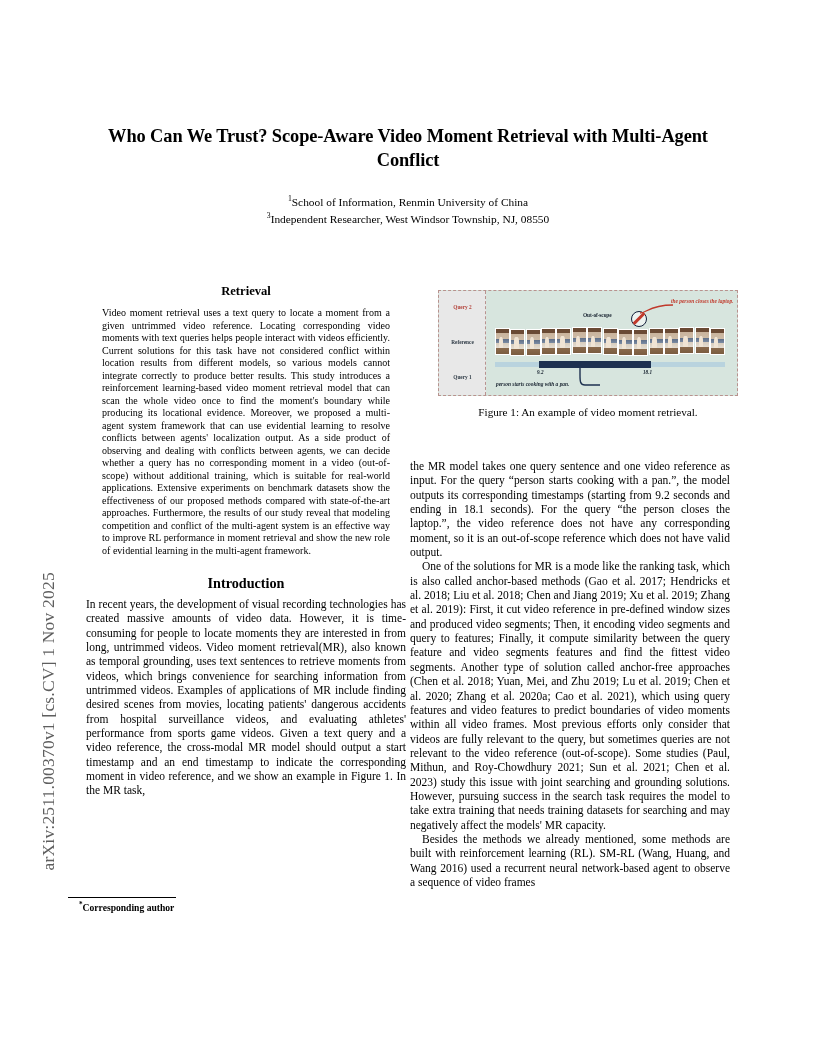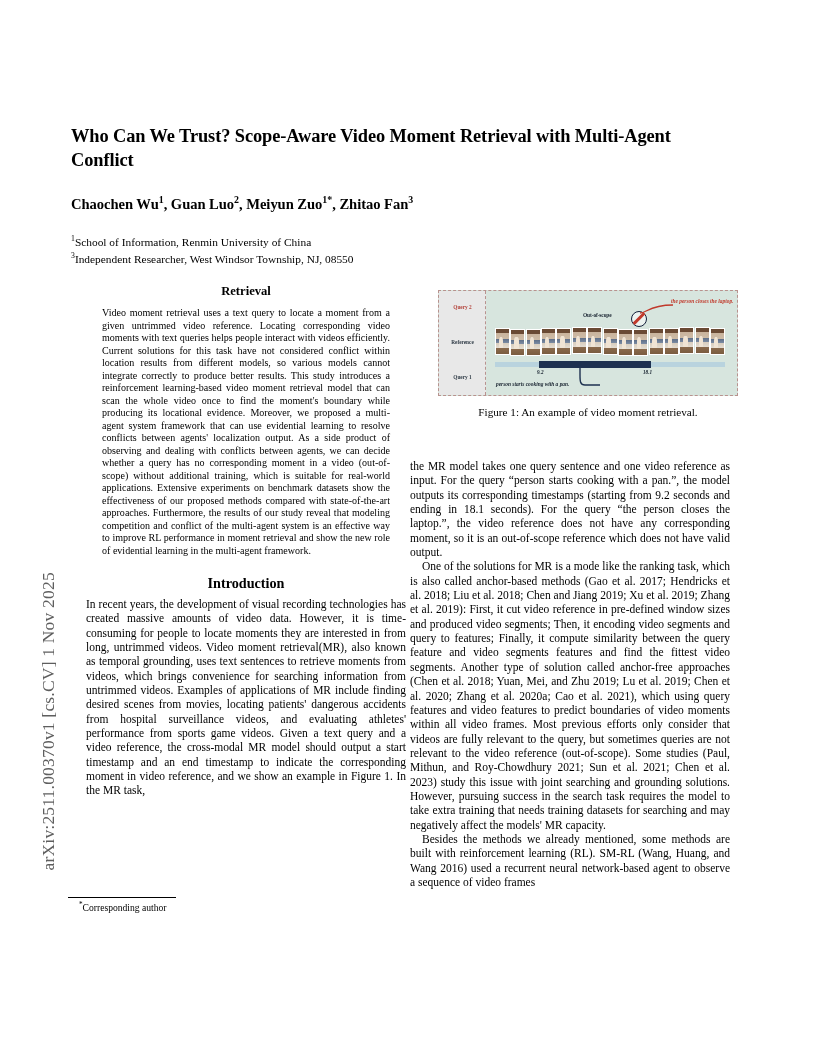--- a/index.html
+++ b/index.html
@@ -43,24 +43,24 @@
   #page {
     position: absolute;
     left: 0;
     top: 0;
     width: 816px;
     height: 1056px;
   }
 
   #title-block {
     position: absolute;
-    left: 71px;
+    left: 88px;
     top: 124px;
     width: 640px;
-    text-align: left;
+    text-align: center;
   }
   #paper-title {
     font-size: 18.4px;
     font-weight: bold;
     line-height: 1.33;
     margin: 0;
     letter-spacing: -0.1px;
   }
   #author-line {
     margin-top: 21px;
@@ -135,20 +135,21 @@
     border-top: 0.8px solid #000;
     margin-bottom: 3px;
   }
   #footnote .fn-line {
     font-size: 9.6px;
     line-height: 1.29;
     margin: 0;
   }
   #footnote .fn-star {
     text-indent: 11px;
+    font-weight: bold;
   }
   #footnote sup { font-size: 0.75em; vertical-align: super; }
 
   
   #figure-block {
     position: absolute;
     left: 438px;
     top: 290px;
     width: 339px;
   }
@@ -330,26 +331,20 @@
 
 <div id="arxiv-stamp">
   <div class="stamp-text">arXiv:2511.00370v1  [cs.CV]  1 Nov 2025</div>
 </div>
 
 <div id="page">
 
   <div id="title-block">
     <h1 id="paper-title">Who Can We Trust? Scope-Aware Video Moment Retrieval with Multi-Agent Conflict</h1>
 
-    <div id="author-line">
-      <span>Chaochen Wu</span><sup>1</sup>,
-      <span>Guan Luo</span><sup>2</sup>,
-      <span>Meiyun Zuo</span><sup>1*</sup>,
-      <span>Zhitao Fan</span><sup>3</sup>
-    </div>
 
     <div id="affiliations">
       <div class="aff"><sup>1</sup><span>School of Information, Renmin University of China</span></div>
       <div class="aff"><sup>3</sup><span>Independent Researcher, West Windsor Township, NJ, 08550</span></div>
     </div>
   </div>
 
   <div class="col" id="col-left">
     <div class="section-head" id="abstract-head">Retrieval</div>
     <p class="body" id="abstract-body">Video moment retrieval uses a text query to locate a moment from a given untrimmed video reference. Locating corresponding video moments with text queries helps people interact with videos efficiently. Current solutions for this task have not considered conflict within location results from different models, so various models cannot integrate correctly to produce better results. This study introduces a reinforcement learning-based video moment retrieval model that can scan the whole video once to find the moment's boundary while producing its locational evidence. Moreover, we proposed a multi-agent system framework that can use evidential learning to resolve conflicts between agents' localization output. As a side product of observing and dealing with conflicts between agents, we can decide whether a query has no corresponding moment in a video (out-of-scope) without additional training, which is suitable for real-world applications. Extensive experiments on benchmark datasets show the effectiveness of our proposed methods compared with state-of-the-art approaches. Furthermore, the results of our study reveal that modeling competition and conflict of the multi-agent system is an effective way to improve RL performance in moment retrieval and show the new role of evidential learning in the multi-agent framework.</p>

